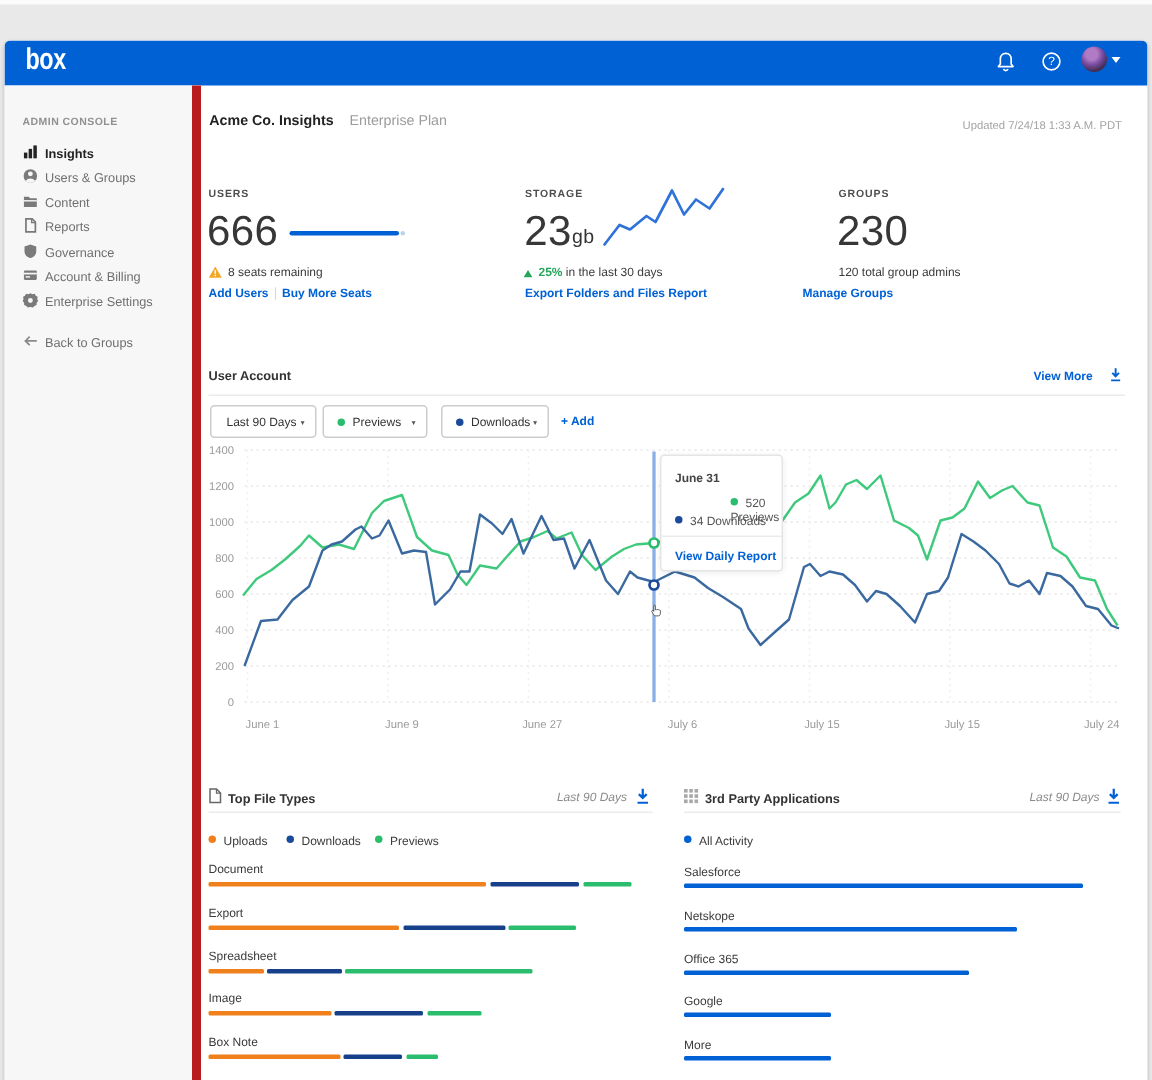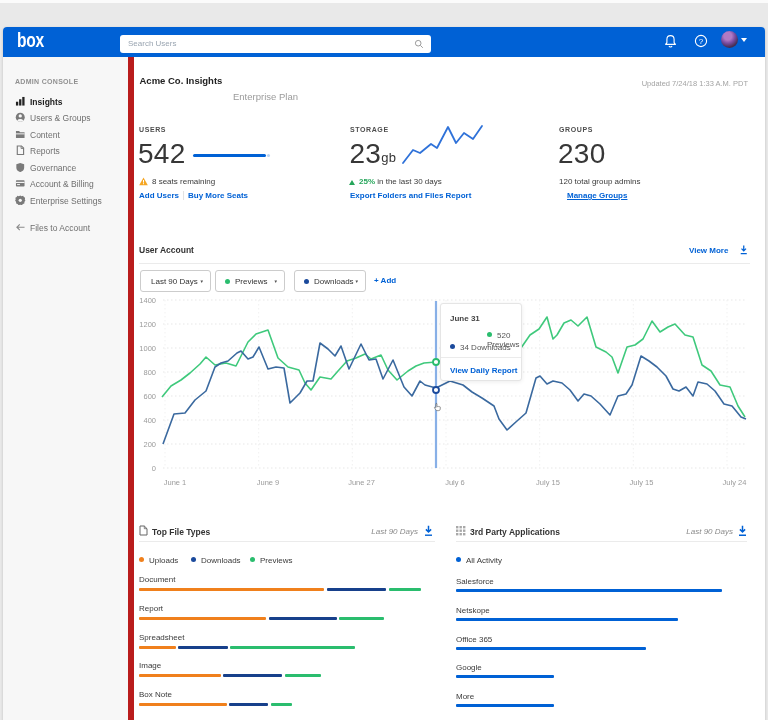--- a/index.html
+++ b/index.html
@@ -38,27 +38,20 @@
   .bar { position:absolute; height:3px; border-radius:1px; }
   .rowlbl { position:absolute; font-size:8px; color:#3a3a3a; }
 </style>
 </head>
 <body>
 <div class="abs" style="left:0;top:0;width:768px;height:3px;background:#fbfbfb;z-index:5;"></div>
 <div id="win">
 
   <div id="hdr">
     <div id="logo">box</div>
-    <div id="search">
-      <span>Search Users</span>
-      <svg class="abs" style="right:7px;top:4px" width="10" height="10" viewBox="0 0 10 10">
-          <circle cx="4.2" cy="4.2" r="2.8" fill="none" stroke="#9b9b9b" stroke-width="1"></circle>
-          <line x1="6.4" y1="6.4" x2="8.8" y2="8.8" stroke="#9b9b9b" stroke-width="1"></line>
-        </svg>
-    </div>
     <svg class="abs" style="left:661px;top:7px" width="13" height="15" viewBox="0 0 13 15">
         <path d="M6.5 1.6 C4.2 1.6 2.9 3.3 2.9 5.4 L2.9 8.6 L1.6 10.4 L11.4 10.4 L10.1 8.6 L10.1 5.4 C10.1 3.3 8.8 1.6 6.5 1.6 Z" fill="none" stroke="#fff" stroke-width="1.1" stroke-linejoin="round"></path>
         <path d="M5 12 A1.6 1.6 0 0 0 8 12" fill="none" stroke="#fff" stroke-width="1.1"></path>
       </svg>
     <svg class="abs" style="left:691px;top:7px" width="14" height="14" viewBox="0 0 14 14">
         <circle cx="7" cy="7" r="5.6" fill="none" stroke="#fff" stroke-width="1.1"></circle>
         <text x="7" y="9.6" font-size="8" fill="#fff" text-anchor="middle" font-family="Liberation Sans">?</text>
       </svg>
     <div class="abs" style="left:718px;top:4px;width:17px;height:17px;border-radius:50%;background:radial-gradient(circle at 40% 30%, #b07ac4 0 25%, #7b4ea3 45%, #473058 70%, #2a2136)"></div>
     <div class="abs" style="left:738px;top:11px;width:0;height:0;border-left:3px solid transparent;border-right:3px solid transparent;border-top:4px solid #fff;"></div>
@@ -114,30 +107,30 @@
       <svg class="ic" viewBox="0 0 11 11">
           <path d="M5.5 0.6 L6.9 1.2 L8.5 0.9 L9.3 2.2 L10.6 3 L10.3 4.6 L10.9 6 L9.9 7.2 L9.8 8.8 L8.3 9.4 L7.3 10.6 L5.5 10.2 L3.7 10.6 L2.7 9.4 L1.2 8.8 L1.1 7.2 L0.1 6 L0.7 4.6 L0.4 3 L1.7 2.2 L2.5 0.9 L4.1 1.2 Z" fill="#7a7a7a"></path>
           <circle cx="5.5" cy="5.6" r="1.7" fill="#f7f7f7"></circle>
         </svg>
       <span class="tx">Enterprise Settings</span>
     </div>
     <div class="nav" style="top:164.5px">
       <svg class="ic" viewBox="0 0 11 11">
           <path d="M10 5.5 L2 5.5 M5 2.5 L2 5.5 L5 8.5" fill="none" stroke="#8a8a8a" stroke-width="1.2"></path>
         </svg>
-      <span class="tx">Files to Account</span>
+      <span class="tx">Back to Groups</span>
     </div>
   </div>
 
   <div class="abs" style="left:136.5px;top:48px;font-size:9.5px;color:#222;font-weight:bold;">Acme Co. Insights</div>
-  <div class="abs" style="left:230px;top:64px;font-size:9.5px;color:#9b9b9b;">Enterprise Plan</div>
+  <div class="abs" style="left:230px;top:48px;font-size:9.5px;color:#9b9b9b;">Enterprise Plan</div>
   <div class="abs" style="left:542px;top:52px;width:203px;text-align:right;font-size:7.5px;color:#a3a3a3;">Updated 7/24/18 1:33 A.M. PDT</div>
 
   <div class="abs lbl" style="left:136px;top:99px;">USERS</div>
-  <div class="abs big" style="left:135px;top:111px;">542</div>
+  <div class="abs big" style="left:135px;top:111px;">666</div>
   <div class="abs" style="left:190px;top:127px;width:73px;height:2.5px;background:#0061d5;border-radius:2px;"></div>
   <div class="abs" style="left:264px;top:127px;width:3px;height:2.5px;background:#b9d3f1;border-radius:2px;"></div>
   <svg class="abs" style="left:136px;top:149.5px" width="9" height="9" viewBox="0 0 9 9">
       <path d="M4.5 0.6 L8.8 8.2 L0.2 8.2 Z" fill="#f5a623"></path>
       <rect x="4" y="3" width="1" height="2.6" fill="#fff"></rect>
       <rect x="4" y="6.2" width="1" height="1" fill="#fff"></rect>
     </svg>
   <div class="abs sm" style="left:149px;top:150px;">8 seats remaining</div>
   <div class="abs lk" style="left:136px;top:164px;">Add Users</div>
   <div class="abs" style="left:179.5px;top:163px;font-size:9px;color:#d8d8d8;">|</div>
@@ -150,21 +143,21 @@
   </svg>
   <svg class="abs" style="left:346px;top:153px" width="6" height="5" viewBox="0 0 6 5">
       <path d="M3 0 L6 5 L0 5 Z" fill="#26a65b"></path>
     </svg>
   <div class="abs sm" style="left:356px;top:150px;"><span style="color:#26a65b;font-weight:bold;">25%</span> in the last 30 days</div>
   <div class="abs lk" style="left:347px;top:164px;">Export Folders and Files Report</div>
 
   <div class="abs lbl" style="left:556px;top:99px;">GROUPS</div>
   <div class="abs big" style="left:555px;top:111px;">230</div>
   <div class="abs sm" style="left:556px;top:150px;">120 total group admins</div>
-  <div class="abs lk" style="left:564px;top:164px;text-decoration:underline;">Manage Groups</div>
+  <div class="abs lk" style="left:532px;top:164px;">Manage Groups</div>
 
   <h2 class="sec abs" style="left:136px;top:218px;">User Account</h2>
   <div class="abs lk" style="left:686px;top:219px;">View More</div>
   <svg class="abs" style="left:736px;top:217px" width="9.5" height="12" viewBox="0 0 11 12">
       <path d="M5.5 0.8 L5.5 6.8 M2.9 4.4 L5.5 7 L8.1 4.4" fill="none" stroke="#0061d5" stroke-width="1.5"></path>
       <path d="M2 10.2 L9 10.2" fill="none" stroke="#0061d5" stroke-width="1.4"></path>
     </svg>
   <div class="hr" style="left:136px;top:236px;width:611px;"></div>
 
   <div class="dd" style="left:137px;width:71px;">
@@ -260,21 +253,21 @@
 
   <div class="abs sm" style="left:136px;top:529px;"><span class="dot" style="background:#f0801c"></span>Uploads</div>
   <div class="abs sm" style="left:188px;top:529px;"><span class="dot" style="background:#1b4a9c"></span>Downloads</div>
   <div class="abs sm" style="left:247px;top:529px;"><span class="dot" style="background:#2abd6e"></span>Previews</div>
 
   <div class="rowlbl" style="left:136px;top:548px;">Document</div>
   <div class="bar" style="left:136px;top:561px;width:185px;background:#f0801c;"></div>
   <div class="bar" style="left:324px;top:561px;width:59px;background:#17408b;"></div>
   <div class="bar" style="left:386px;top:561px;width:32px;background:#2abd6e;"></div>
 
-  <div class="rowlbl" style="left:136px;top:576.8px;">Report</div>
+  <div class="rowlbl" style="left:136px;top:576.8px;">Export</div>
   <div class="bar" style="left:136px;top:589.8px;width:127px;background:#f0801c;"></div>
   <div class="bar" style="left:266px;top:589.8px;width:68px;background:#17408b;"></div>
   <div class="bar" style="left:336px;top:589.8px;width:45px;background:#2abd6e;"></div>
 
   <div class="rowlbl" style="left:136px;top:605.6px;">Spreadsheet</div>
   <div class="bar" style="left:136px;top:618.6px;width:37px;background:#f0801c;"></div>
   <div class="bar" style="left:175px;top:618.6px;width:50px;background:#17408b;"></div>
   <div class="bar" style="left:227px;top:618.6px;width:125px;background:#2abd6e;"></div>
 
   <div class="rowlbl" style="left:136px;top:634.4px;">Image</div>

